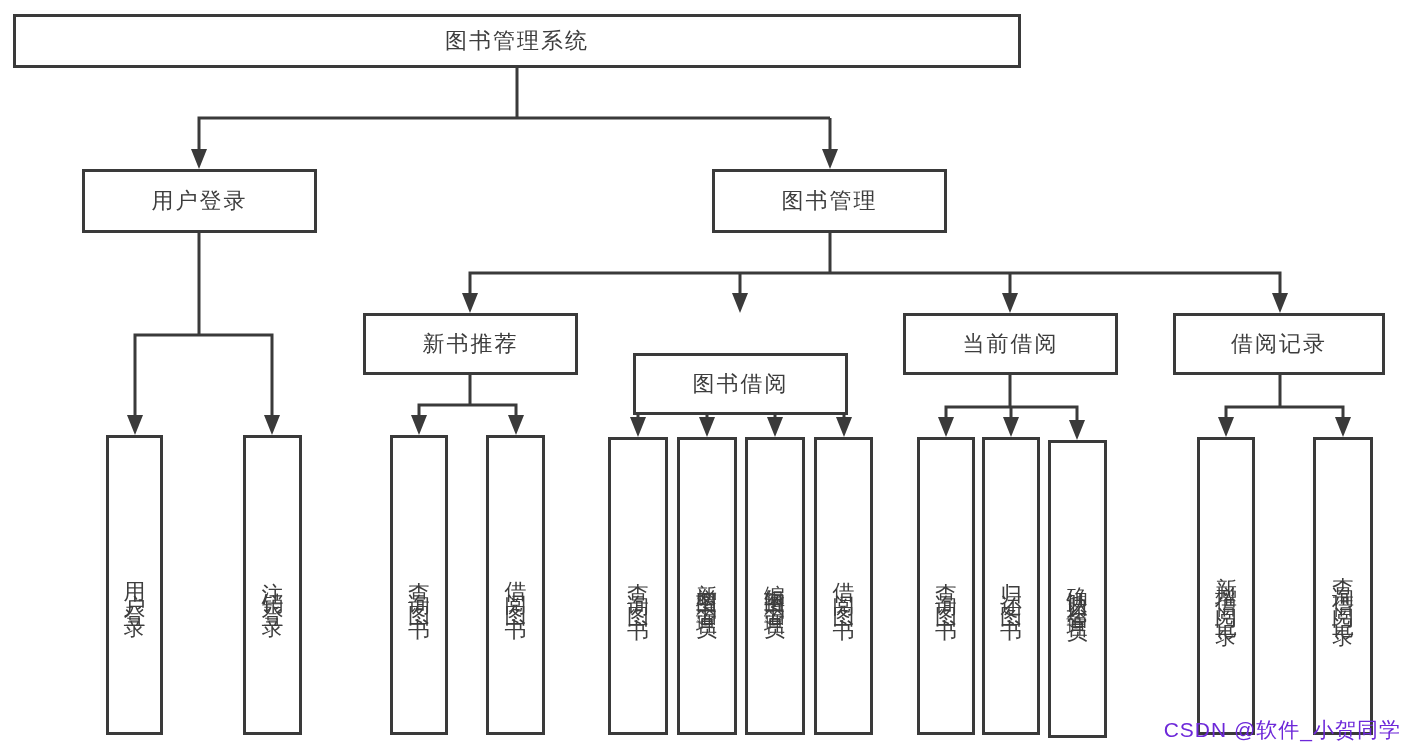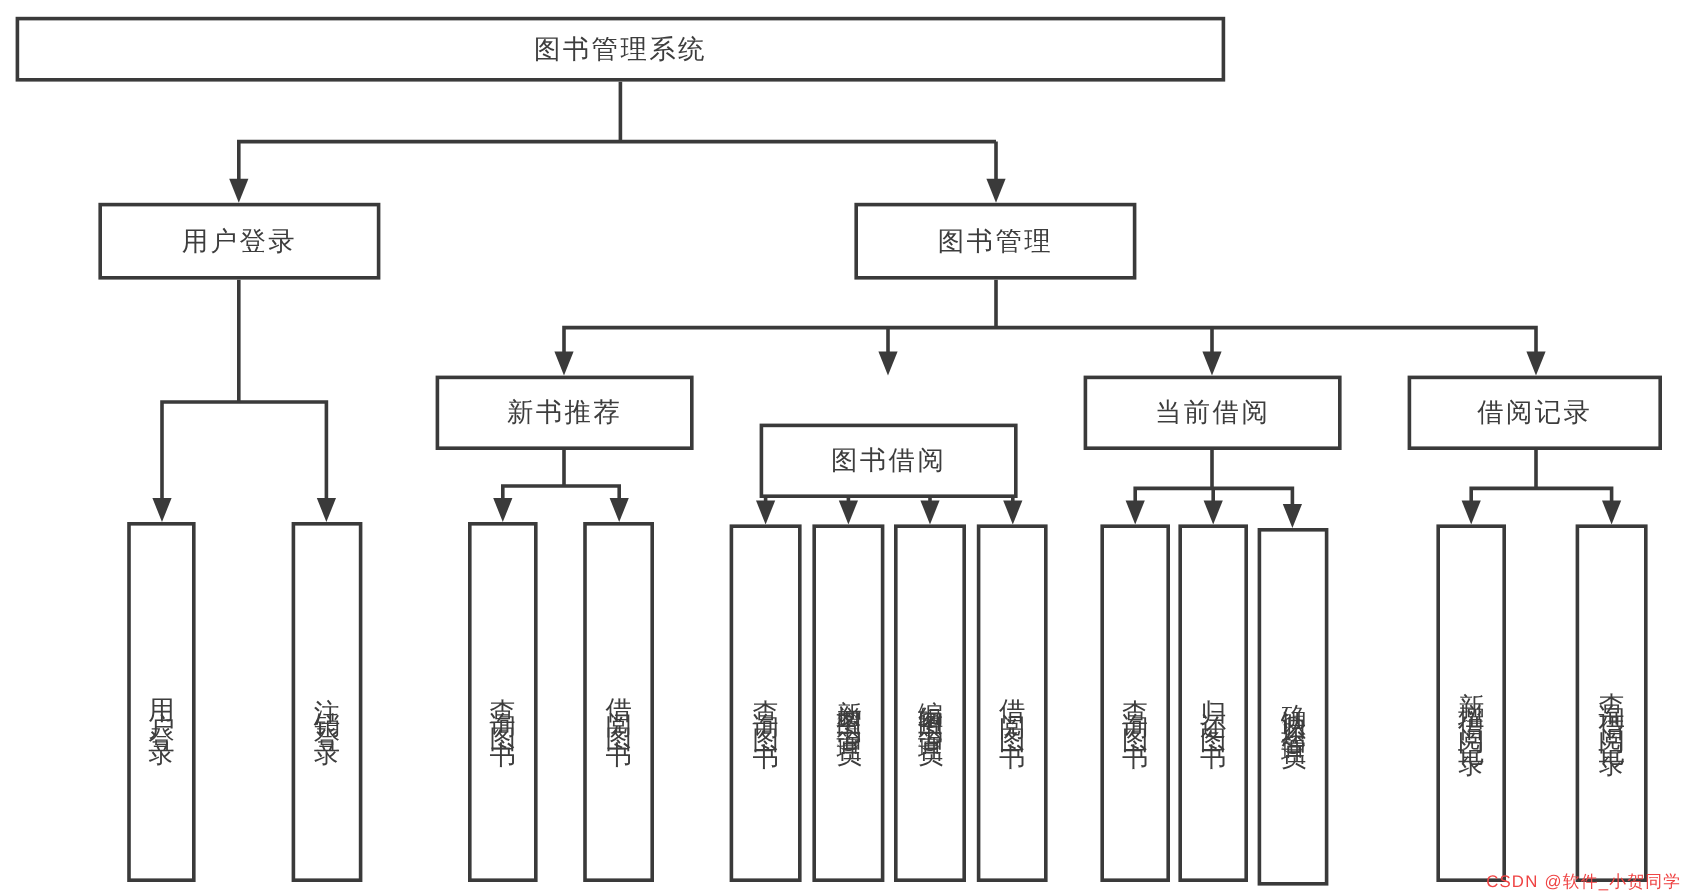--- a/index.html
+++ b/index.html
@@ -37,23 +37,23 @@
     letter-spacing: 12px;
     line-height: 1;
     padding-top: 6px;
   }
   .vnode.med  { letter-spacing: 10px; }
   .vnode.long { letter-spacing: 5px; font-size: 21px; }
   .watermark {
     position: absolute;
     right: 4px;
     bottom: 3px;
-    font-size: 14px;
+    font-size: 21px;
     letter-spacing: 1px;
-    color: #ef4444;
+    color: #6d28d9;
     white-space: nowrap;
   }
 </style>
 </head>
 <body>
 
 <div class="stage">
 
   <svg class="edges" viewBox="0 0 1405 747" xmlns="http://www.w3.org/2000/svg">
     <g stroke="#3a3a3a" stroke-width="3" fill="none">

